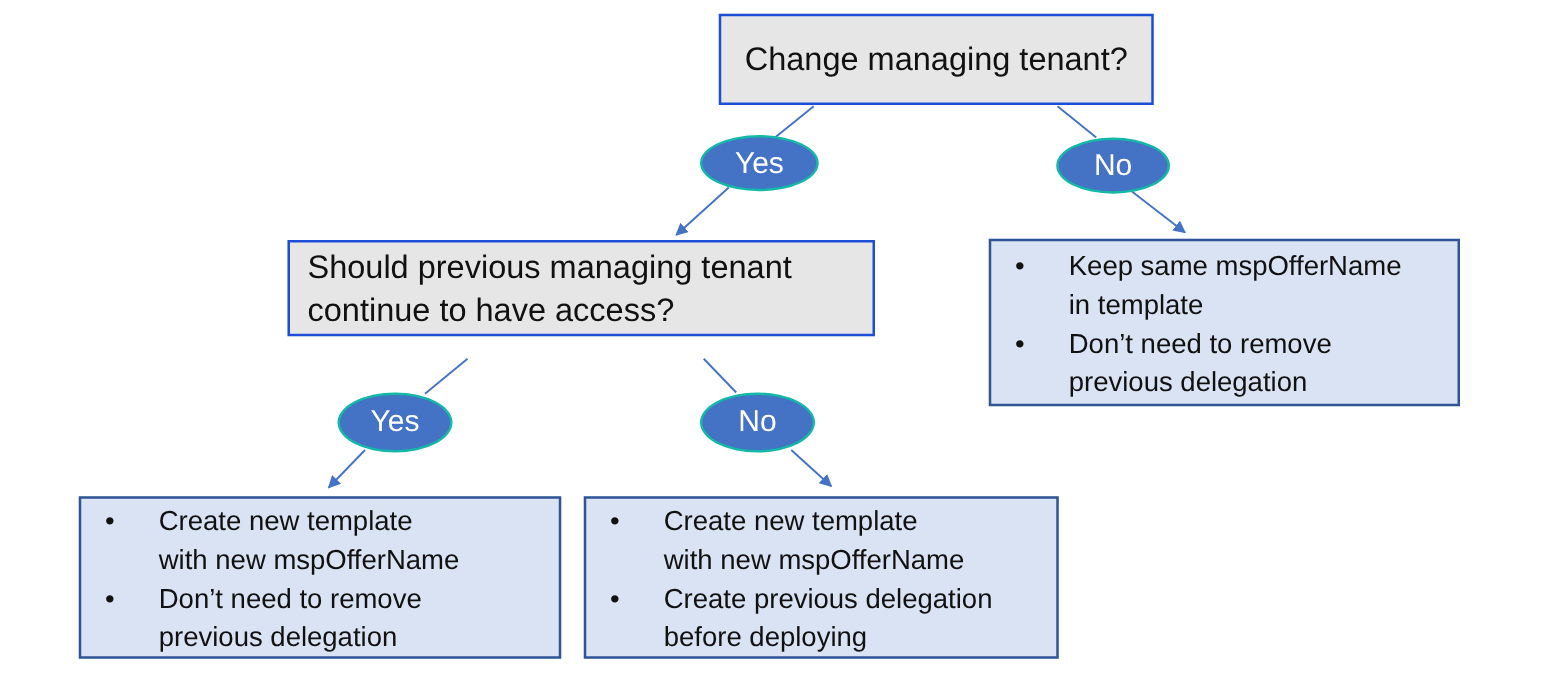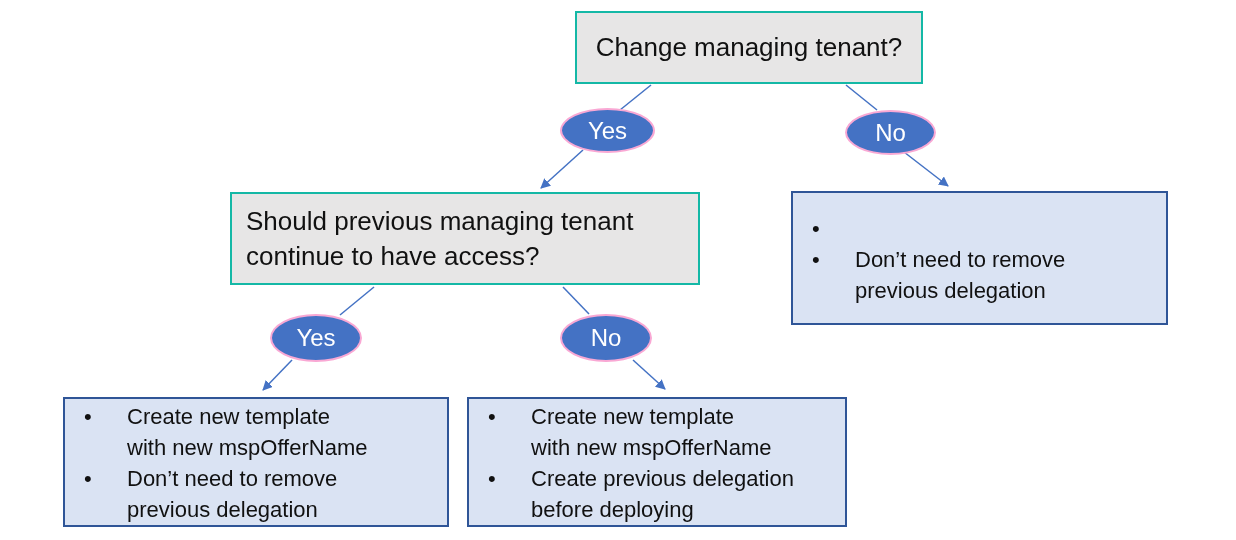--- a/index.html
+++ b/index.html
@@ -22,21 +22,21 @@
     z-index: 0;
   }
   .node {
     position: absolute;
     box-sizing: border-box;
     z-index: 1;
     color: #111111;
   }
   .qbox {
     background: #e7e6e6;
-    border: 2px solid #14b8a6;
+    border: 2px solid #1d4ed8;
     display: flex;
     align-items: center;
   }
   .qbox.centered { justify-content: center; text-align: center; }
   .qtext {
     font-size: 26px;
     line-height: 35px;
     white-space: pre-line;
   }
   .obox {
@@ -59,32 +59,32 @@
   }
   .bullet-text {
     font-size: 22px;
     line-height: 31px;
     white-space: pre-line;
   }
   .ellipse {
     position: absolute;
     z-index: 2;
     background: #4472c4;
-    border: 2px solid #f9a8d4;
+    border: 2px solid #14b8a6;
     border-radius: 50%;
     box-sizing: border-box;
     display: flex;
     align-items: center;
     justify-content: center;
     color: #ffffff;
     font-size: 24px;
   }
   
   #q1   { left: 575px; top: 11px;  width: 348px; height: 73px; }
-  #q2   { left: 230px; top: 192px; width: 470px; height: 93px; padding-left: 14px; }
+  #q2   { left: 230px; top: 192px; width: 470px; height: 77px; padding-left: 14px; }
   #o-no { left: 791px; top: 191px; width: 377px; height: 134px; }
   #o-yy { left: 63px;  top: 397px; width: 386px; height: 130px; }
   #o-yn { left: 467px; top: 397px; width: 380px; height: 130px; }
   #e-yes1 { left: 560px; top: 108px; width: 95px; height: 45px; }
   #e-no1  { left: 845px; top: 110px; width: 91px; height: 45px; }
   #e-yes2 { left: 270px; top: 314px; width: 92px; height: 48px; }
   #e-no2  { left: 560px; top: 314px; width: 92px; height: 48px; }
 </style>
 </head>
 <body>
@@ -119,20 +119,22 @@
   </div>
 
   <div id="q2" class="node qbox">
     <span class="qtext">Should previous managing tenant
 continue to have access?</span>
   </div>
 
   <div id="o-no" class="node obox">
     <div class="bullet-row">
       <span class="bullet-marker">•</span>
+      <span class="bullet-text">Keep same mspOfferName
+in template</span>
     </div>
     <div class="bullet-row">
       <span class="bullet-marker">•</span>
       <span class="bullet-text">Don’t need to remove
 previous delegation</span>
     </div>
   </div>
 
   <div id="e-yes2" class="ellipse">
     <span>Yes</span>

